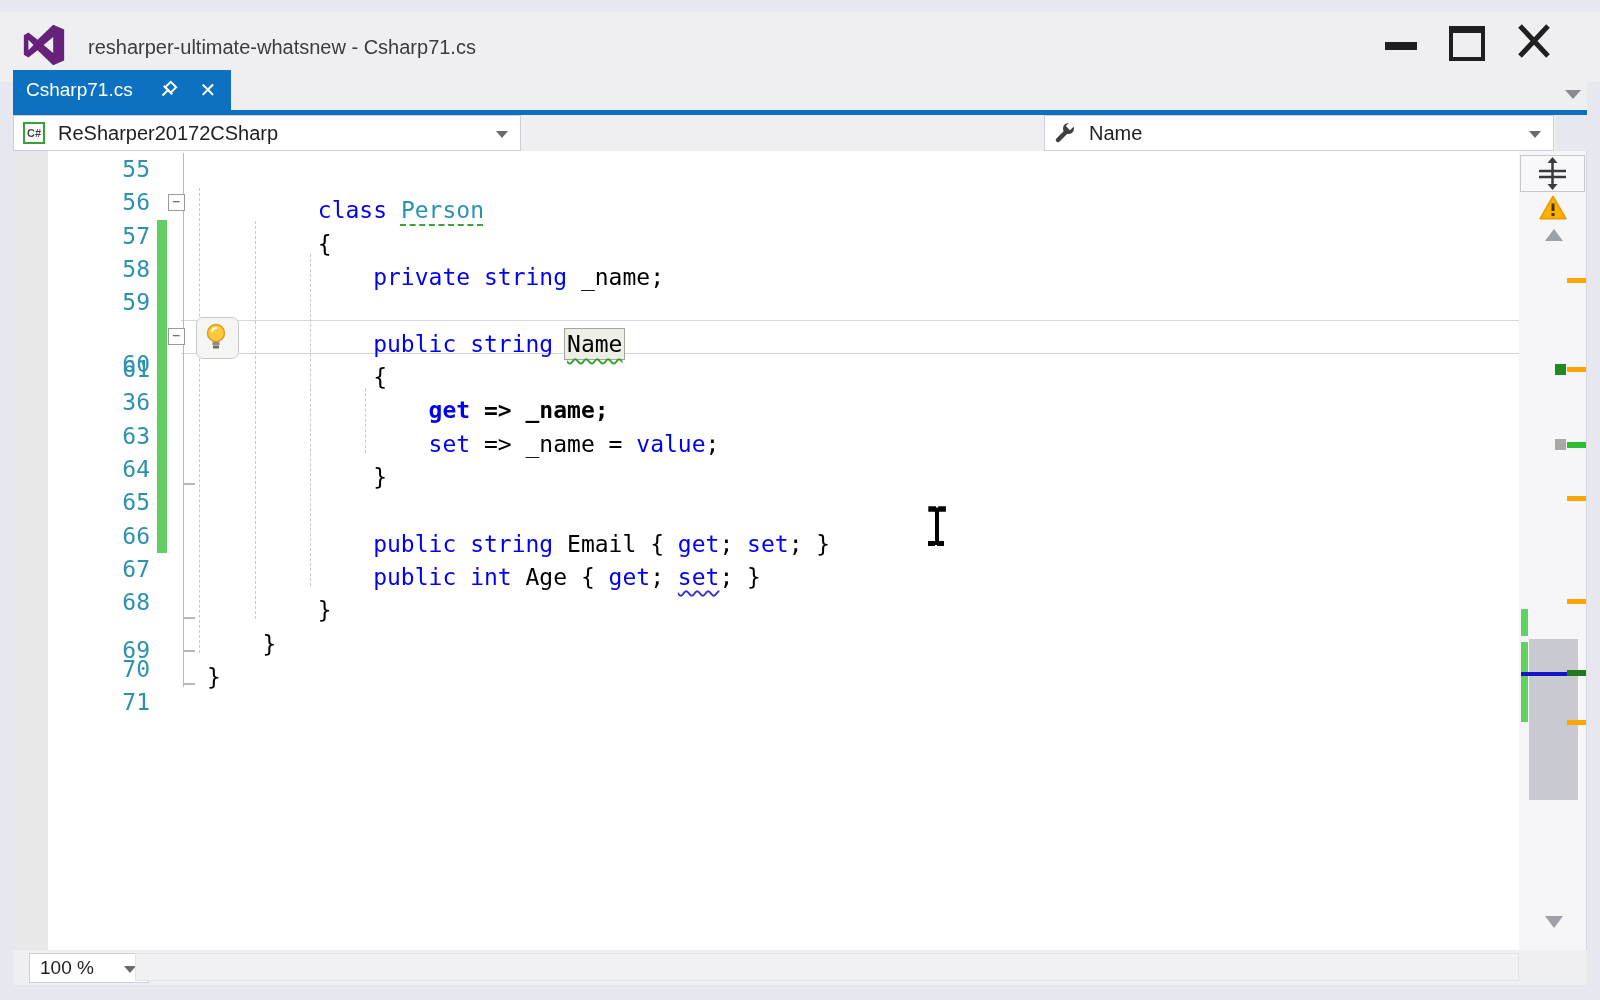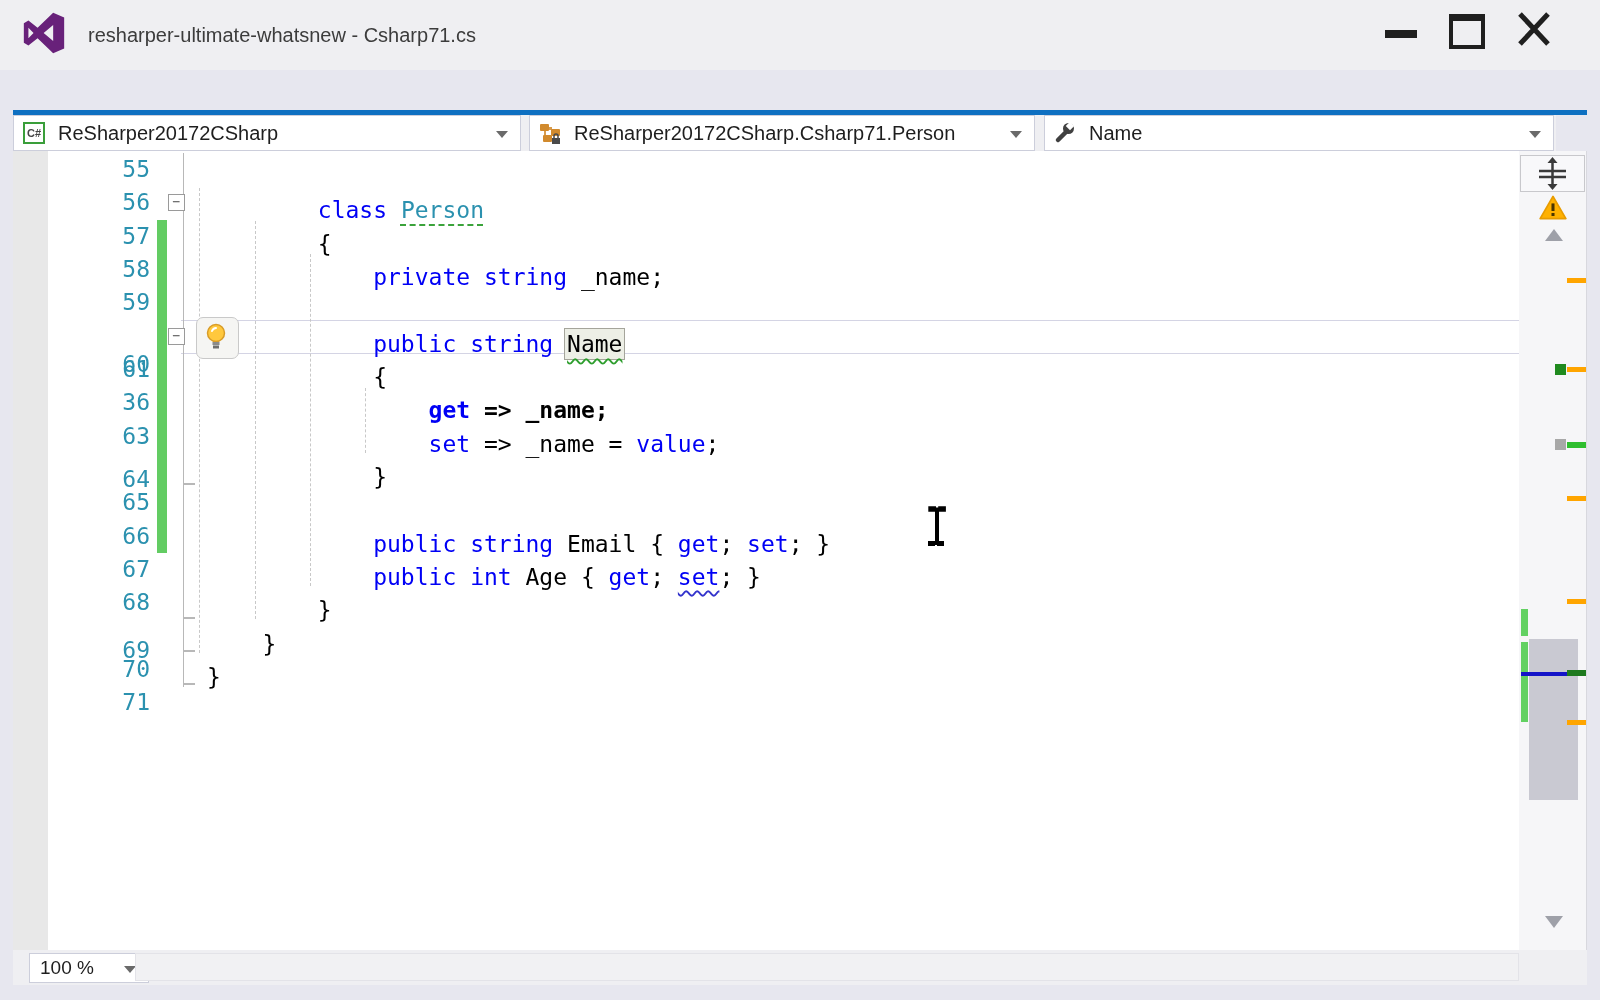--- a/index.html
+++ b/index.html
@@ -1,20 +1,20 @@
 <!DOCTYPE html>
 <html><head>
 <meta charset="utf-8">
 <style>
   html,body{margin:0;padding:0;width:1600px;height:1000px;overflow:hidden;
     font-family:"Liberation Sans",sans-serif;background:#e7e7ef;}
   .win{position:absolute;left:0;top:0;width:1600px;height:1000px;background:#e7e7ef;}
 
   
-  .titlebar{position:absolute;left:0;top:0;width:1600px;height:70px;background:#efeff2;}
+  .titlebar{position:absolute;left:0;top:12px;width:1600px;height:70px;background:#efeff2;}
   .vslogo{position:absolute;left:22px;top:10px;width:44px;height:46px;}
   .apptitle{position:absolute;left:88px;top:0;height:70px;line-height:70px;
     font-size:20px;color:#3c3c3c;white-space:nowrap;}
   .winbtn{position:absolute;top:8px;width:44px;height:48px;}
   .btn-min{left:1379px}.btn-max{left:1444px}.btn-close{left:1512px}
   .glyph-min{position:absolute;left:6px;top:22px;width:32px;height:8px;background:#1f1f1f;}
   .glyph-max{position:absolute;left:5px;top:6px;width:28px;height:24px;border:4px solid #1f1f1f;border-top-width:7px;}
 
   
   .tabbar{position:absolute;left:13px;top:70px;width:1574px;height:40px;background:#efeff2;}
@@ -106,42 +106,40 @@
     <div class="winbtn btn-max">
         <div class="glyph-max"></div>
       </div>
     <div class="winbtn btn-close">
       <svg width="44" height="48">
           <path d="M8 6 L36 36 M36 6 L8 36" stroke="#1f1f1f" stroke-width="5"></path>
         </svg>
     </div>
   </div>
 
+  <div class="tabbar">
+    <div class="tab">
+      <span class="tab-label">Csharp71.cs</span>
+      <svg class="tab-pin" viewBox="0 0 20 20">
+        <g transform="rotate(45 10 10)" stroke="#fff" fill="none" stroke-width="1.8">
+          <rect x="6.5" y="3" width="7" height="7"></rect>
+          <line x1="4.5" y1="10" x2="15.5" y2="10"></line>
+          <line x1="10" y1="10" x2="10" y2="17"></line>
+        </g>
+      </svg>
+      <span class="tab-close">✕</span>
+    </div>
+    <div class="tab-list-arrow"></div>
+  </div>
   <div class="bluestrip"></div>
 
   <div class="navbar">
     <div class="combo combo1">
       <div class="combo-icon csproj-icon">C#</div>
       <span class="combo-label">ReSharper20172CSharp</span>
-      <div class="combo-arrow"></div>
-    </div>
-    <div class="combo combo2">
-      <svg class="combo-icon" viewBox="0 0 22 22">
-        <g fill="#d18a2d">
-          <rect x="1" y="2" width="9" height="7" rx="1"></rect>
-          <rect x="12" y="7" width="9" height="7" rx="1"></rect>
-          <rect x="4" y="13" width="9" height="7" rx="1"></rect>
-          <path d="M5 9 h2 v4 h-2z M10 5 h3 v3 h-3z" opacity="0.85"></path>
-        </g>
-        <g>
-          <rect x="13" y="16" width="8" height="6" fill="#4a4a4a"></rect>
-          <path d="M15 16 v-2 a2 2 0 0 1 4 0 v2" fill="none" stroke="#4a4a4a" stroke-width="1.5"></path>
-        </g>
-      </svg>
-      <span class="combo-label">ReSharper20172CSharp.Csharp71.Person</span>
       <div class="combo-arrow"></div>
     </div>
     <div class="combo combo3">
       <svg class="combo-icon" viewBox="0 0 22 22">
         <line x1="14" y1="8" x2="4" y2="18" stroke="#404040" stroke-width="4.5" stroke-linecap="round"></line>
         <circle cx="14.5" cy="6.5" r="5.5" fill="#404040"></circle>
         <rect x="13" y="1" width="6" height="6" fill="#fff" transform="rotate(45 16 4)"></rect>
       </svg>
       <span class="combo-label">Name</span>
       <div class="combo-arrow"></div>
@@ -153,21 +151,21 @@
     <div id="gutter-numbers">
         <div class="ln" style="top: 2px;">55</div>
         <div class="ln" style="top: 35.3333px;">56</div>
         <div class="ln" style="top: 68.6667px;">57</div>
         <div class="ln" style="top: 102px;">58</div>
         <div class="ln" style="top: 135.333px;">59</div>
         <div class="ln" style="top: 168.667px; margin-top: 28px;">60</div>
         <div class="ln" style="top: 202px;">61</div>
         <div class="ln" style="top: 235.333px;">36</div>
         <div class="ln" style="top: 268.667px;">63</div>
-        <div class="ln" style="top: 312px; margin-left: 36px;">64</div>
+        <div class="ln" style="top: 302px; margin-left: 36px;">64</div>
         <div class="ln" style="top: 335.333px;">65</div>
         <div class="ln" style="top: 368.667px;">66</div>
         <div class="ln" style="top: 402px;">67</div>
         <div class="ln" style="top: 435.333px;">68</div>
         <div class="ln" style="top: 483px; margin-left: 44px;">69</div>
         <div class="ln" style="top: 502px;">70</div>
         <div class="ln" style="top: 535.333px;">71</div>
       </div>
     <div class="change-bar" id="change-bar" style="top: 68.6667px; height: 333.333px;"></div>
 

